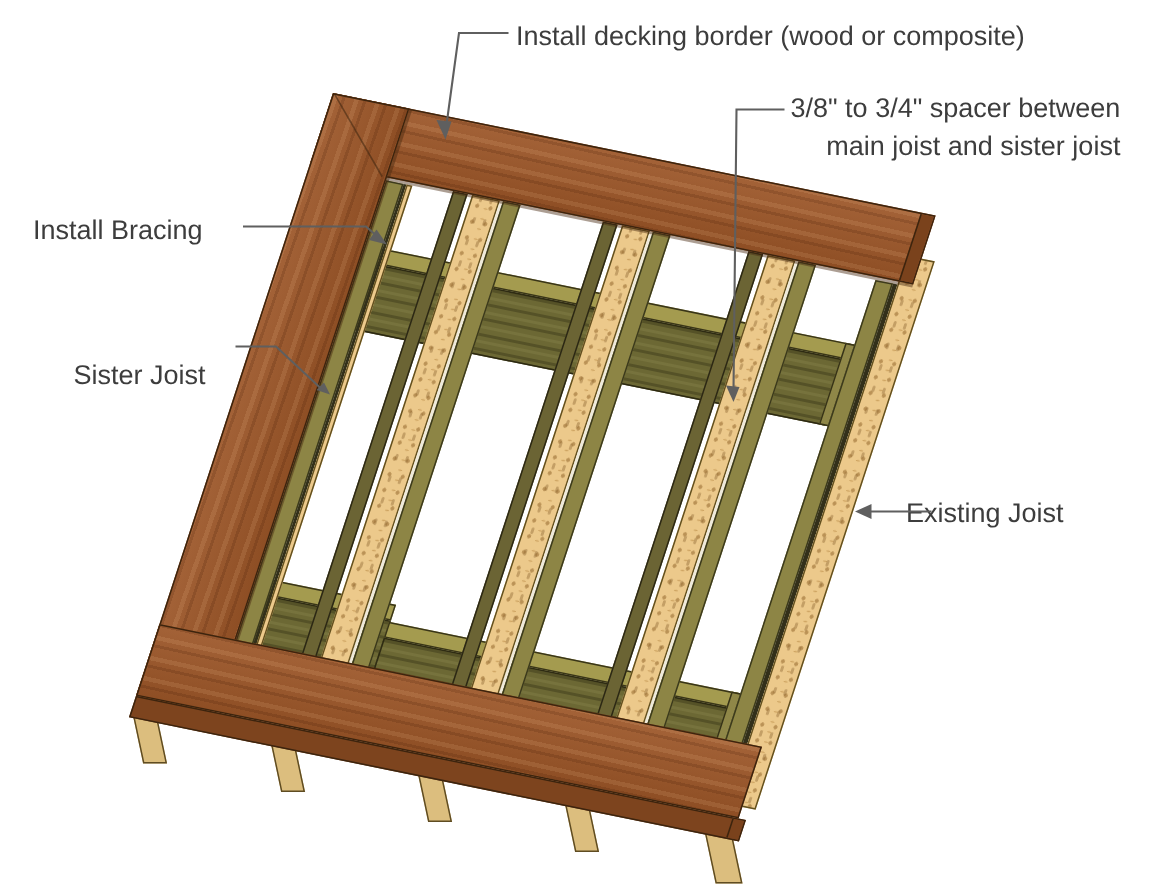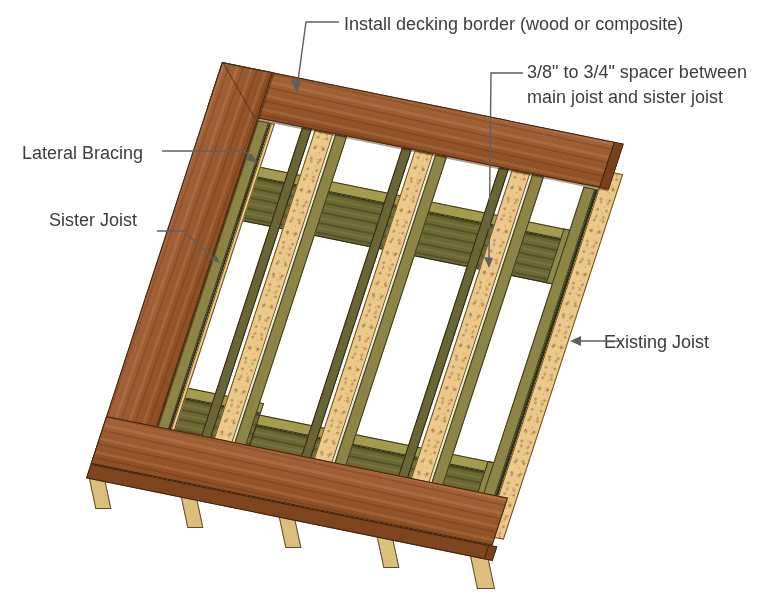--- a/index.html
+++ b/index.html
@@ -1,17 +1,17 @@
 <!DOCTYPE html>
 <html style="--background: #ffffff; --border-brown: #9c5628; --border-brown-face: #7d441e; --border-end-grain: #7a421c; --joist-tan: #ecc98b; --joist-tab: #dcbe7e; --sister-olive: #8d8545; --joist-side-olive: #6b6434; --bracing-top: #a49b4f; --bracing-face: #6c6834; --bracing-end: #8f8748; --edge-dark: #3c240e; --label-text: #3d3d3d; --leader-line: #5f5f5f;"><head>
 <meta charset="utf-8">
 <style>
   html,body{margin:0;padding:0;background:#fff;}
   .stage{position:relative;width:771px;height:592px;background:var(--background,#fff);
-         overflow:hidden;font-family:"Liberation Sans",sans-serif;}
+         overflow:hidden;font-family:"Liberation Sans",sans-serif;text-align:right;}
 
   
   .frame{position:absolute;left:222px;top:62px;width:410px;height:420px;
          transform:rotate(11.5deg) skewX(-6.6deg);transform-origin:0 0;z-index:2;}
   .frame *{position:absolute;box-sizing:border-box;}
 
   
   .board-brown{background-color:var(--border-brown);
     background-image:
       repeating-linear-gradient(181deg, rgba(255,205,155,.12) 0 3px, rgba(0,0,0,0) 3px 6px,
@@ -131,22 +131,22 @@
     <div class="border-bottom-face">
       <div class="endcap" style="width:8px;"></div>
     </div>
   </div>
 
   <div class="lbl" style="left:344px;top:12px;">Install decking border (wood or composite)</div>
   <div class="lbl" style="left:527px;top:60px;">
     <span>3/8" to 3/4" spacer between</span><br>
     <span>main joist and sister joist</span>
   </div>
-  <div class="lbl" style="left:22px;top:141px;">Lateral Bracing</div>
-  <div class="lbl" style="left:49px;top:208px;">Sister Joist</div>
+  <div class="lbl" style="left:22px;top:141px;">Install Bracing</div>
+  <div class="lbl" style="left:49px;top:238px;">Sister Joist</div>
   <div class="lbl" style="left:604px;top:330px;">Existing Joist</div>
 
   <svg class="leaders" width="771" height="592">
     <polyline points="339,22 306,22 297,88"></polyline>
     <polygon points="297,93 291,80 301,81"></polygon>
 
     <polyline points="523,73 491,73 489,260"></polyline>
     <polygon points="489,268 484,257 493,258"></polygon>
 
     <polyline points="162,151 244,151 252,158"></polyline>

